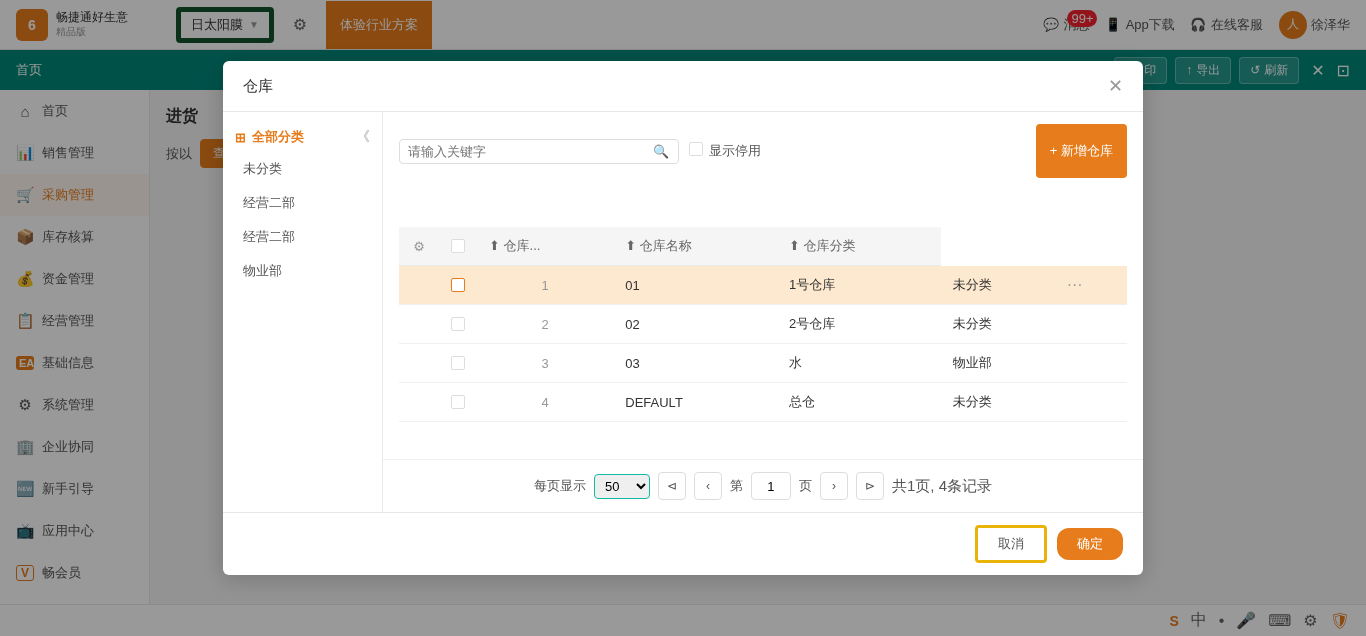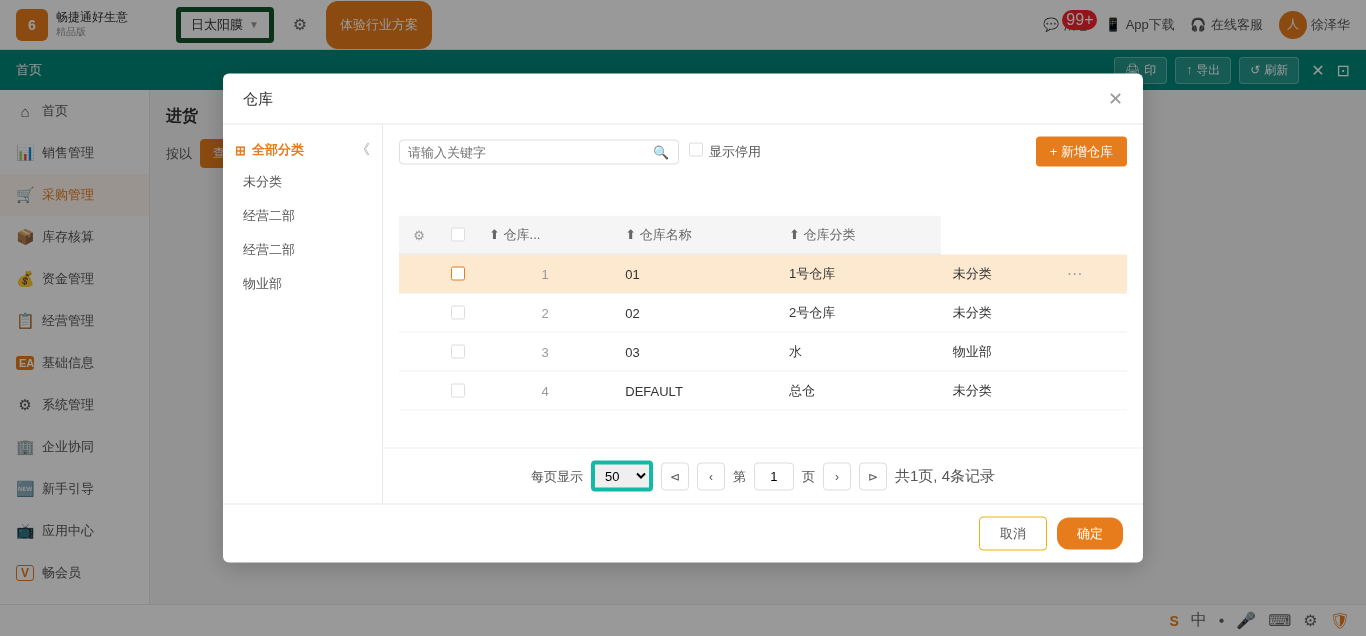--- a/index.html
+++ b/index.html
@@ -38,35 +38,35 @@
       font-size: 13px; color: #333;
     }
     .header-store .arrow { margin-left: 6px; color: #999; font-size: 10px; }
     .header-gear {
       width: 32px; height: 32px;
       display: flex; align-items: center; justify-content: center;
       margin-left: 10px; cursor: pointer; color: #666; font-size: 16px;
     }
     .header-trial {
       background: #e67c1b; color: #fff;
-      border: none; border-radius: 12px;
+      border: none; border-radius: 0;
       padding: 15px 14px; cursor: pointer; font-size: 13px;
       margin-left: 10px;
     }
     .header-right {
       margin-left: auto;
       display: flex; align-items: center; gap: 16px;
     }
     .header-right-item {
       display: flex; align-items: center; gap: 4px;
       cursor: pointer; color: #555; font-size: 13px; position: relative;
     }
     .badge {
       background: #f5222d; color: #fff;
-      border-radius: 10px; font-size: 16px;
+      border-radius: 10px; font-size: 13px;
       padding: 1px 4px; position: absolute;
       top: -6px; right: -8px;
     }
     .user-avatar {
       width: 28px; height: 28px; border-radius: 50%;
       background: #e67c1b; display: flex; align-items: center; justify-content: center;
       color: #fff; font-size: 12px;
     }
 
     
@@ -200,21 +200,21 @@
     .show-disabled {
       display: flex; align-items: flex-start; gap: 6px;
       font-size: 13px; color: #555; cursor: pointer;
     }
     .checkbox-fake {
       width: 14px; height: 14px; border: 1px solid #ddd;
       border-radius: 2px; background: #fff;
     }
     .add-btn {
       background: #e67c1b; color: #fff; border: none;
-      border-radius: 4px; padding: 6px 14px;
+      border-radius: 4px; padding: 18px 14px;
       cursor: pointer; font-size: 13px; margin-left: auto;
       display: flex; align-items: center; gap: 4px;
     }
     .data-table {
       flex: 1; overflow: auto;
       margin: 0 16px;
     }
     table {
       width: 100%; border-collapse: collapse;
     }
@@ -234,42 +234,42 @@
     .gear-col { width: 40px; text-align: center; color: #999; }
     .more-btn { color: #999; cursor: pointer; font-size: 16px; }
 
     
     .pagination {
       display: flex; align-items: center; justify-content: center;
       padding: 12px 16px; gap: 8px; border-top: 1px solid #f0f0f0;
     }
     .page-label { font-size: 13px; color: #555; }
     .page-select {
-      border: 4px solid #14b8a6; border-radius: 4px;
+      border: 1px solid #14b8a6; border-radius: 4px;
       padding: 3px 6px; font-size: 13px; cursor: pointer;
     }
     .page-nav-btn {
       border: 1px solid #ddd; border-radius: 4px;
       width: 28px; height: 28px; display: flex; align-items: center; justify-content: center;
       cursor: pointer; color: #555; font-size: 12px; background: #fff;
     }
     .page-input {
       border: 1px solid #ddd; border-radius: 4px;
       width: 40px; height: 28px; text-align: center; font-size: 13px;
     }
     .page-info { font-size: 15px; color: #555; }
 
     
     .modal-footer {
       display: flex; align-items: center; justify-content: flex-end;
       padding: 12px 20px; gap: 10px;
       border-top: 1px solid #e8e8e8;
     }
     .btn-cancel {
-      border: 1px solid #eab308; background: #fff; border-radius: 4px;
+      border: 3px solid #eab308; background: #fff; border-radius: 4px;
       padding: 7px 20px; cursor: pointer; font-size: 13px; color: #555;
     }
     .btn-confirm {
       background: #e67c1b; color: #fff; border: none;
       border-radius: 12px; padding: 7px 20px;
       cursor: pointer; font-size: 13px;
     }
 
     
     .bottom-bar {

